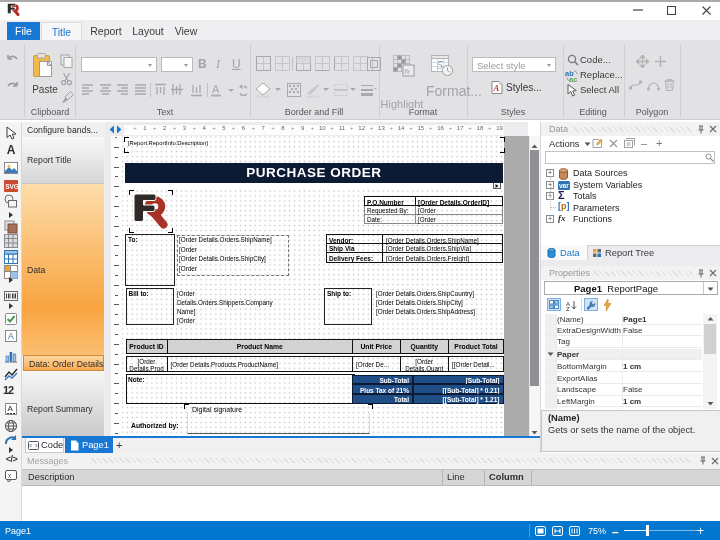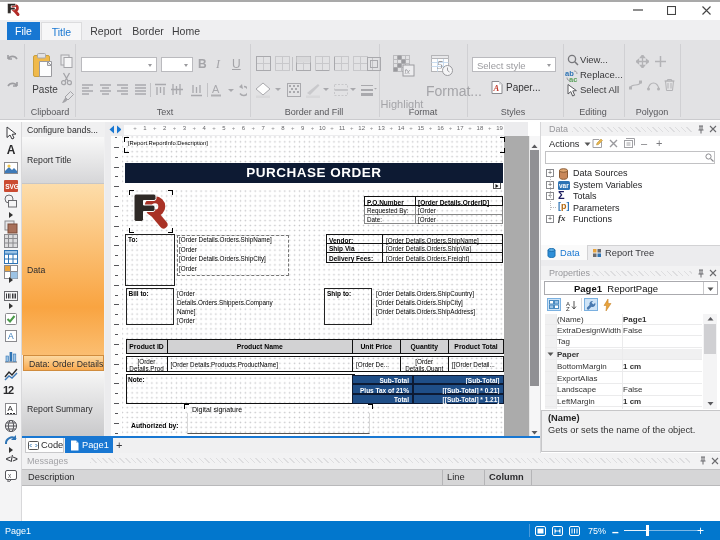--- a/index.html
+++ b/index.html
@@ -90,22 +90,22 @@
       <rect x="0.5" y="0.5" width="8" height="8" fill="none" stroke="#444" stroke-width="1.1"></rect>
     </svg>
 <svg class="abs" style="left:702px;top:6px" width="9" height="9" viewBox="0 0 9 9">
       <path d="M0.5 0.5 L8.5 8.5 M8.5 0.5 L0.5 8.5" stroke="#444" stroke-width="1.1"></path>
     </svg>
 
 <div class="abs" id="tabrow"></div>
 <div class="abs rtab" id="tab-file">File</div>
 <div class="abs rtab" id="tab-home">Title</div>
 <div class="abs rtab" style="left:86px;width:40px;">Report</div>
-<div class="abs rtab" style="left:128px;width:40px;">Border</div>
-<div class="abs rtab" style="left:170px;width:32px;">Home</div>
+<div class="abs rtab" style="left:128px;width:40px;">Layout</div>
+<div class="abs rtab" style="left:170px;width:32px;">View</div>
 
 <div class="abs" id="ribbon"></div>
 <div class="abs gsep" style="left:24px"></div>
 <div class="abs gsep" style="left:75px"></div>
 <div class="abs gsep" style="left:250px"></div>
 <div class="abs gsep" style="left:379px"></div>
 <div class="abs gsep" style="left:467px"></div>
 <div class="abs gsep" style="left:563px"></div>
 <div class="abs gsep" style="left:624px"></div>
 <div class="abs gsep" style="left:680px"></div>
@@ -262,27 +262,27 @@
   <div class="abs dis" style="left:426px;top:42.5px;width:42px;text-align:center;font-size:14px;">Format...</div>
 
   <div class="abs combo" style="left:472px;top:17px;width:84px;height:15px;">
         <span style="position:absolute;left:4px;top:2px;font-size:9.5px;color:#9b9b9f;">Select style</span>
       </div>
   <svg class="abs" style="left:491px;top:41px" width="12" height="13" viewBox="0 0 12 13">
     <path d="M1 0.5 h7 l3 3 v9 h-10 z" fill="#fdfdfd" stroke="#8a8a8e"></path>
     <path d="M8 0.5 l3 3 h-3 z" fill="#d0d0d3"></path>
     <text x="2.5" y="10" font-size="8.5" fill="#c0392b" font-family="Liberation Serif" font-style="italic" font-weight="bold">A</text>
   </svg>
-  <div class="abs" style="left:506px;top:42px;font-size:10px;color:#353537;">Paper...</div>
+  <div class="abs" style="left:506px;top:42px;font-size:10px;color:#353537;">Styles...</div>
 
   <svg class="abs" style="left:567px;top:14px" width="12" height="12" viewBox="0 0 12 12">
         <circle cx="5" cy="5" r="3.6" fill="none" stroke="#77777b" stroke-width="1.3"></circle>
         <path d="M7.8 7.8 L11 11" stroke="#77777b" stroke-width="1.5"></path>
       </svg>
-  <div class="abs" style="left:580px;top:14px;font-size:9.5px;color:#39393b;">View...</div>
+  <div class="abs" style="left:580px;top:14px;font-size:9.5px;color:#39393b;">Code...</div>
   <svg class="abs" style="left:565px;top:29px" width="14" height="13" viewBox="0 0 14 13">
     <text x="0" y="7" font-size="7.5" fill="#2e74b5" font-family="Liberation Sans" font-weight="bold">ab</text>
     <text x="4" y="12.5" font-size="7.5" fill="#5aa05a" font-family="Liberation Sans" font-weight="bold">ac</text>
     <path d="M2 8.5 c0 2.5 1.5 3 3 3 M12 5 c0 -2.5 -1.5 -3 -3 -3" stroke="#9a9a9e" fill="none"></path>
   </svg>
   <div class="abs" style="left:580px;top:29px;font-size:9.5px;color:#39393b;">Replace...</div>
   <svg class="abs" style="left:567px;top:44px" width="11" height="13" viewBox="0 0 11 13">
         <path d="M1 0.5 L1 10 L3.8 7.6 L5.6 12 L7.6 11.2 L5.8 6.9 L9.4 6.6 Z" fill="#fdfdfd" stroke="#5a5a5e"></path>
       </svg>
   <div class="abs" style="left:580px;top:44px;font-size:9.5px;color:#39393b;">Select All</div>

